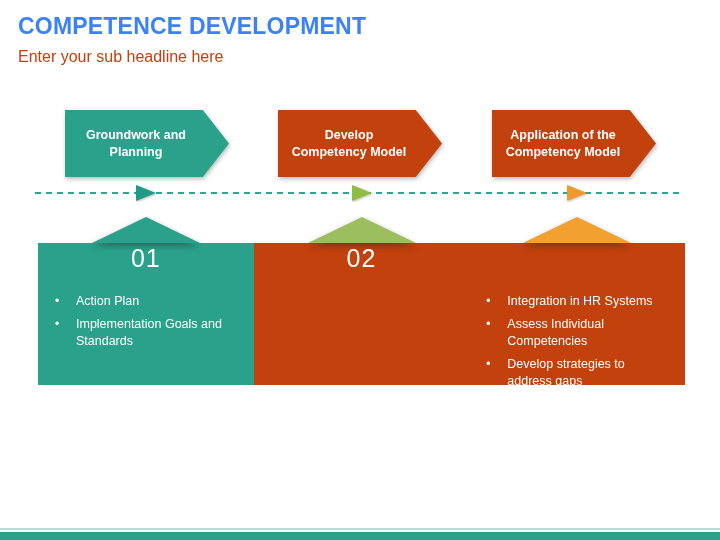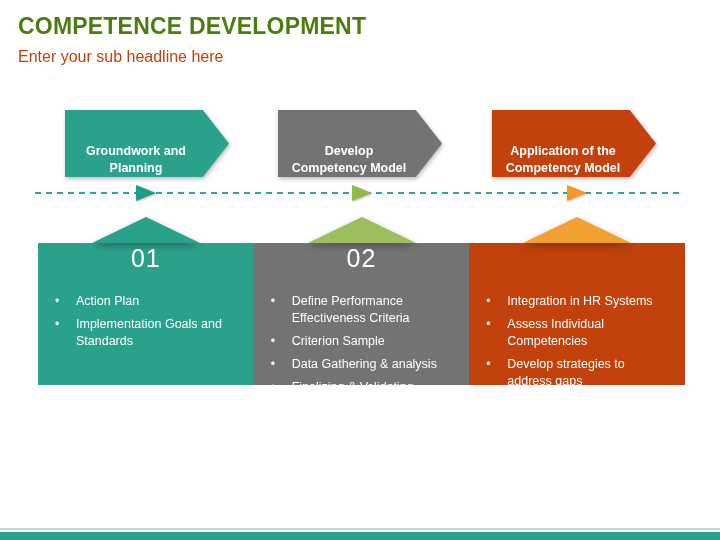--- a/index.html
+++ b/index.html
@@ -3,37 +3,37 @@
 <meta charset="utf-8">
 <style>
   html,body{margin:0;padding:0;background:#ffffff;}
   .slide{
     position:relative;width:720px;height:540px;background:#ffffff;overflow:hidden;
     font-family:"Liberation Sans", sans-serif;
   }
   
   .title{
     position:absolute;left:18px;top:13px;font-size:23px;font-weight:bold;
-    color:#4d7c0f;letter-spacing:.2px;
+    color:#3b82f6;letter-spacing:.2px;
   }
   .subtitle{
     position:absolute;left:18px;top:48px;font-size:16px;color:#c2410c;
   }
   
   .banner-wrap{position:absolute;top:110px;width:164px;height:67px;
     filter:drop-shadow(1px 2px 2px rgba(0,0,0,.28));}
   .banner{
     width:100%;height:100%;
     clip-path:polygon(0 0,84% 0,100% 50%,84% 100%,0 100%);
-    display:flex;align-items:flex-end;justify-content:center;text-align:center;
+    display:flex;align-items:center;justify-content:center;text-align:center;
     padding:0 30px 0 8px;box-sizing:border-box;
     color:#ffffff;font-weight:bold;font-size:12.5px;line-height:1.35;
   }
   .bw1{left:65px;} .bw2{left:278px;} .bw3{left:492px;}
-  .bg-teal{background:#2aa28b;} .bg-green{background:#737373;} .bg-orange{background:#c2410c;}
+  .bg-teal{background:#2aa28b;} .bg-green{background:#c2410c;} .bg-orange{background:#c2410c;}
   
   .timeline{
     position:absolute;left:35px;top:192px;width:648px;height:2px;
     background:repeating-linear-gradient(to right,#2aa79b 0 6px,transparent 6px 11px);
   }
   .tl-marker{
     position:absolute;top:185px;width:0;height:0;
     border-top:8px solid transparent;border-bottom:8px solid transparent;
     filter:drop-shadow(1px 1px 1px rgba(0,0,0,.25));
   }
@@ -103,26 +103,20 @@
         <li>Action Plan</li>
         <li>Implementation Goals and Standards</li>
       </ul>
     </div>
 
     <div class="panel bg-green">
       <svg class="peak" viewBox="0 0 120 60">
         <polygon class="fill-green" points="60,1 114,27 6,27"></polygon>
       </svg>
       <div class="step-num">02</div>
-      <ul class="bullets">
-        <li>Define Performance Effectiveness Criteria</li>
-        <li>Criterion Sample</li>
-        <li>Data Gathering &amp; analysis</li>
-        <li>Finalizing &amp; Validating</li>
-      </ul>
     </div>
 
     <div class="panel bg-orange">
       <svg class="peak" viewBox="0 0 120 60">
         <polygon class="fill-orange" points="60,1 114,27 6,27"></polygon>
       </svg>
       <ul class="bullets">
         <li>Integration in HR Systems</li>
         <li>Assess Individual Competencies</li>
         <li>Develop strategies to address gaps</li>

